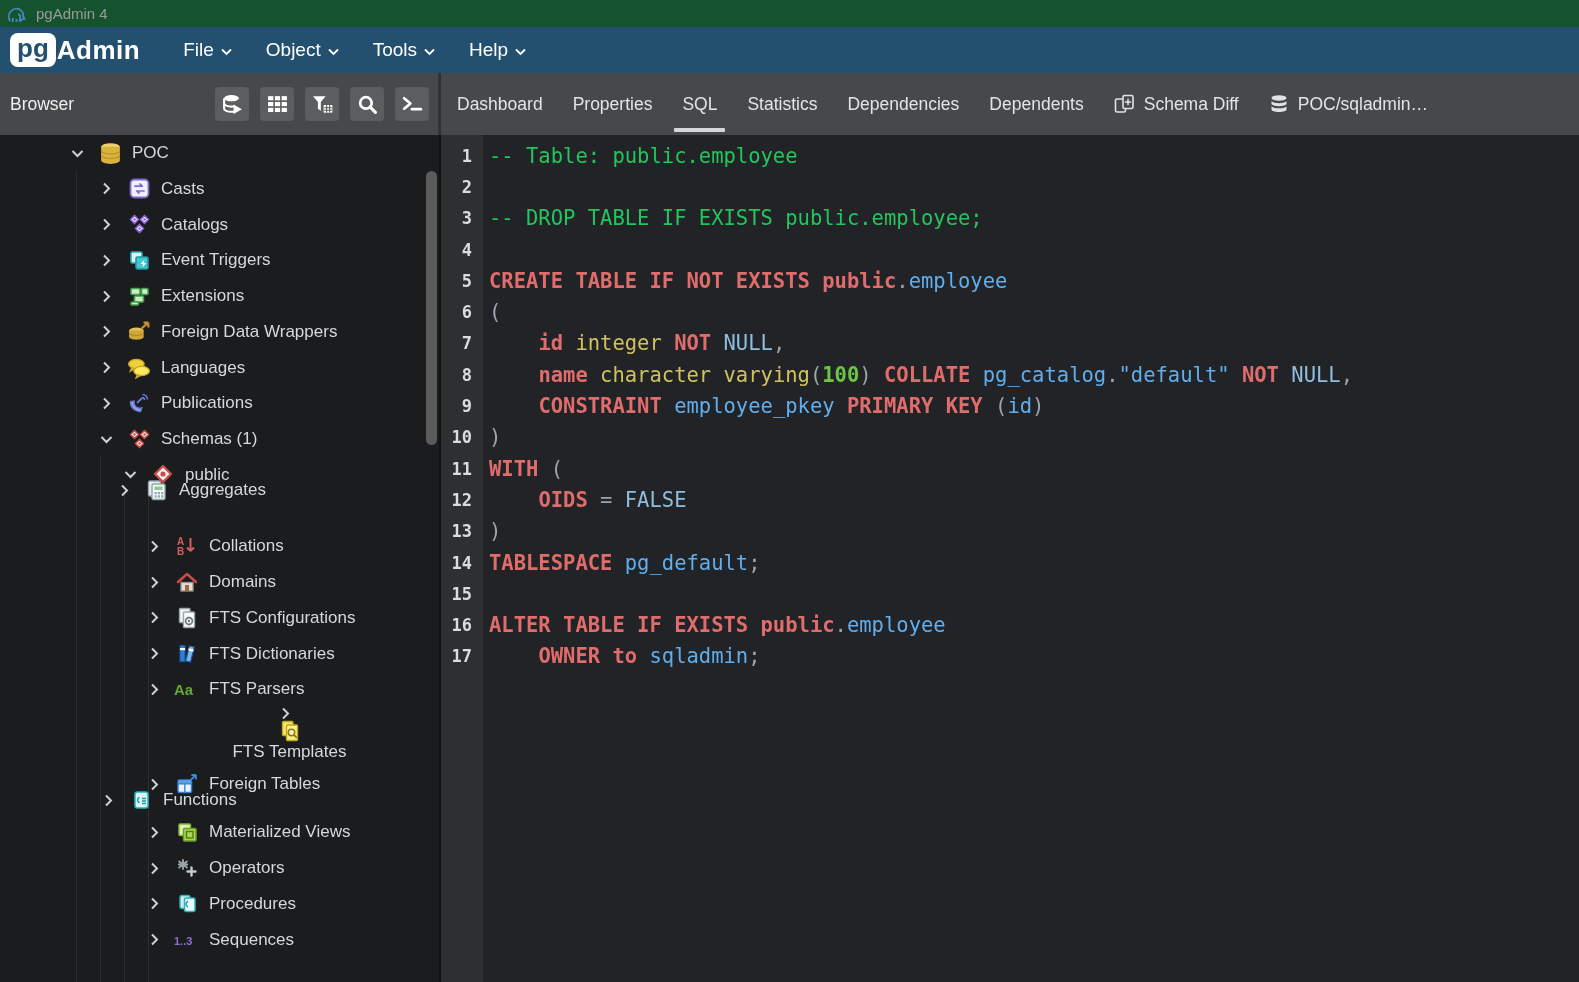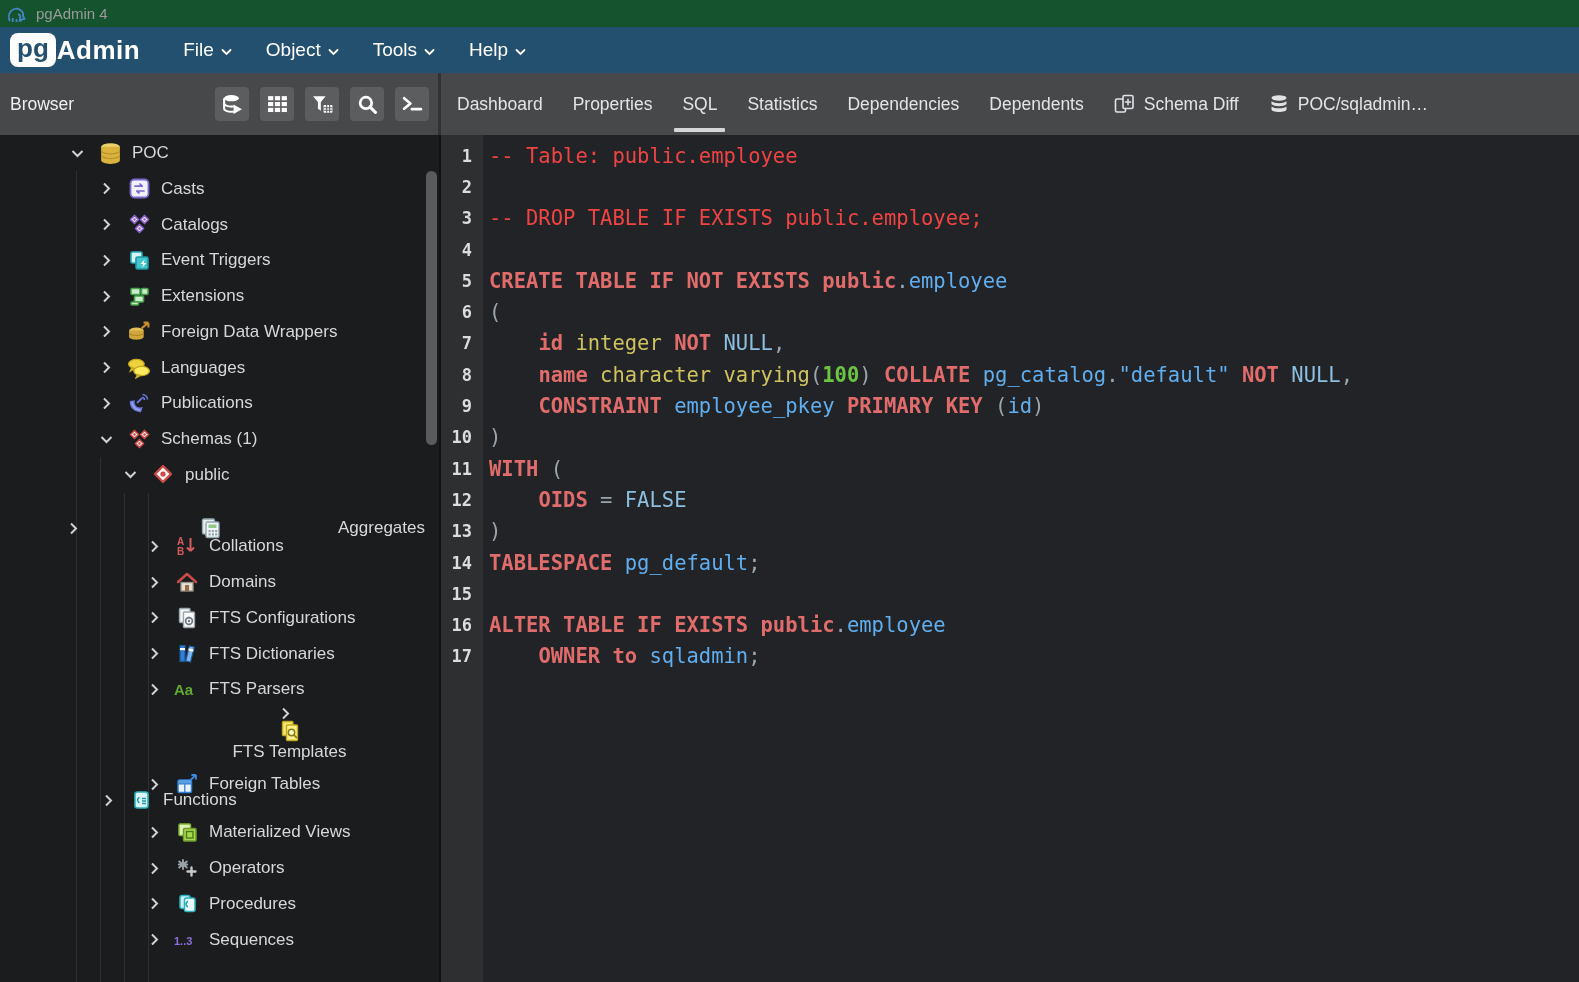--- a/index.html
+++ b/index.html
@@ -41,21 +41,21 @@
   .ticn { width:26px; margin-left:11px; display:flex; align-items:center; justify-content:center; flex:none; }
   .tlabel { margin-left:9px; color:#d6d8da; font-size:17px; white-space:nowrap; }
 
   .editor { position:relative; flex:1; background:#222326; overflow:hidden; }
   .gutterbg { position:absolute; left:0; top:0; width:42px; height:100%; background:#2d2f31; }
   .codelines { position:absolute; left:0; top:5px; right:0; }
   .cl { display:flex; height:31.3px; align-items:center; }
   .ln { width:42px; flex:none; text-align:right; padding-right:11px; color:#dadddf; font-size:17px; font-weight:bold; font-family:"DejaVu Sans Mono", monospace; }
   .ct { white-space:pre; margin-left:6px; font-family:"DejaVu Sans Mono", monospace; font-size:20.5px; color:#cfd2d5; }
 
-  .tok-comment { color:#ef4444; }
+  .tok-comment { color:#22c55e; }
   .tok-keyword { color:#e06c6c; font-weight:bold; }
   .tok-type    { color:#cfc35f; }
   .tok-number  { color:#6cc644; font-weight:bold; }
   .tok-ident   { color:#61aeef; }
   .tok-atom    { color:#8fbfe0; }
   .tok-punct   { color:#9aa5ad; }
   .tok-plain   { color:#cfd2d5; }
 </style>
 </head>
 <body>
@@ -371,21 +371,21 @@
             </svg>
           </span>
           <span class="ticn">
             <svg width="22" height="22" viewBox="0 0 22 22">
               <path d="M11 2l8 8-8 8-8-8z" fill="#fdf4f4" stroke="#cc4a48" stroke-width="2.4" stroke-linejoin="round"></path>
               <circle cx="11" cy="10" r="2.6" fill="#cc4a48"></circle>
             </svg>
           </span>
           <span class="tlabel">public</span>
         </div>
-        <div class="trow" style="top: 375px; padding-left: 64px; justify-content: space-between;">
+        <div class="trow" style="top: 337px; padding-left: 115px;">
           <span class="chev">
             <svg width="9" height="13" viewBox="0 0 9 13">
               <path d="M2 1.5l5 5-5 5" fill="none" stroke="#cfd2d5" stroke-width="2"></path>
             </svg>
           </span>
           <span class="ticn">
             <svg width="22" height="22" viewBox="0 0 22 21">
               <rect x="2.5" y="1.5" width="12" height="15" rx="1.5" fill="#e9eef0" stroke="#93a6ad" stroke-width="1.4"></rect>
               <rect x="6" y="4.5" width="13" height="15.5" rx="1.5" fill="#f4f7f8" stroke="#93a6ad" stroke-width="1.4"></rect>
               <rect x="8.5" y="7" width="8" height="3.5" fill="#8fca8d"></rect>

